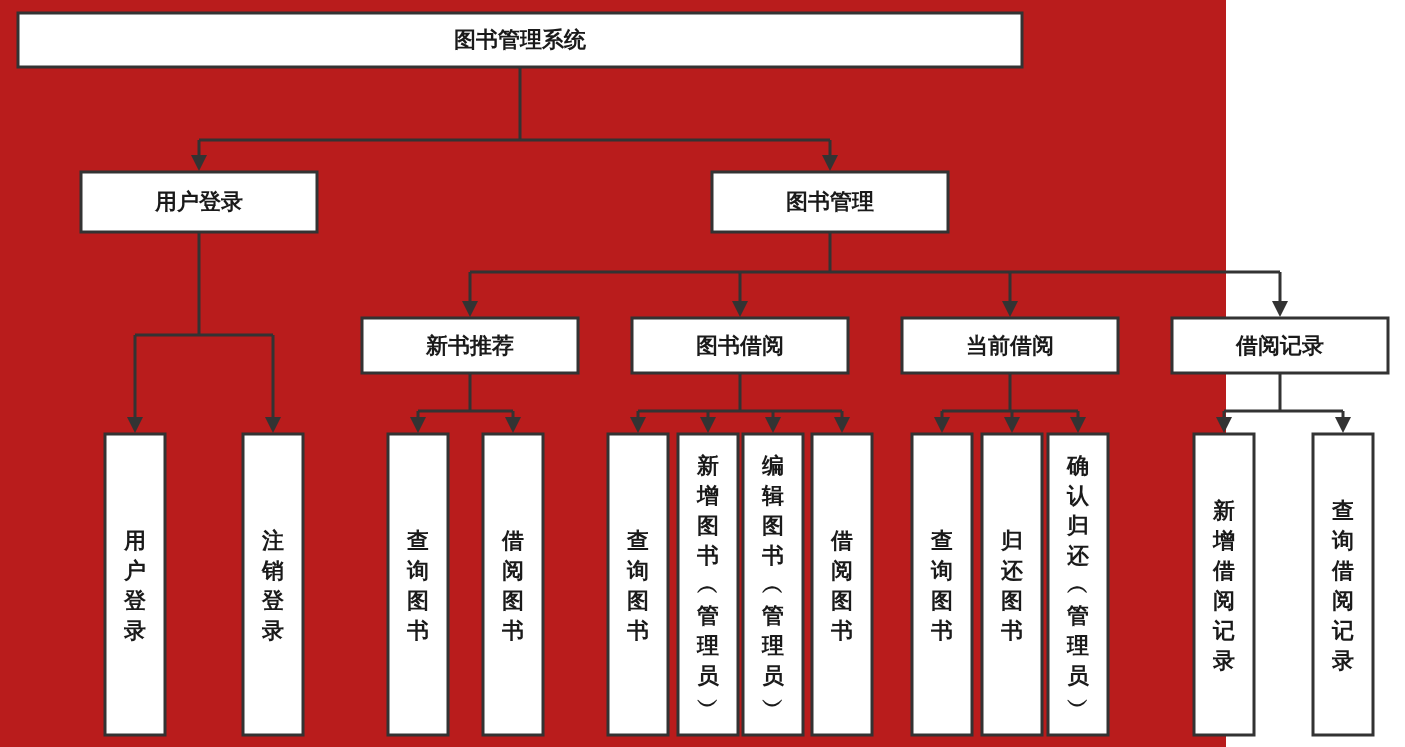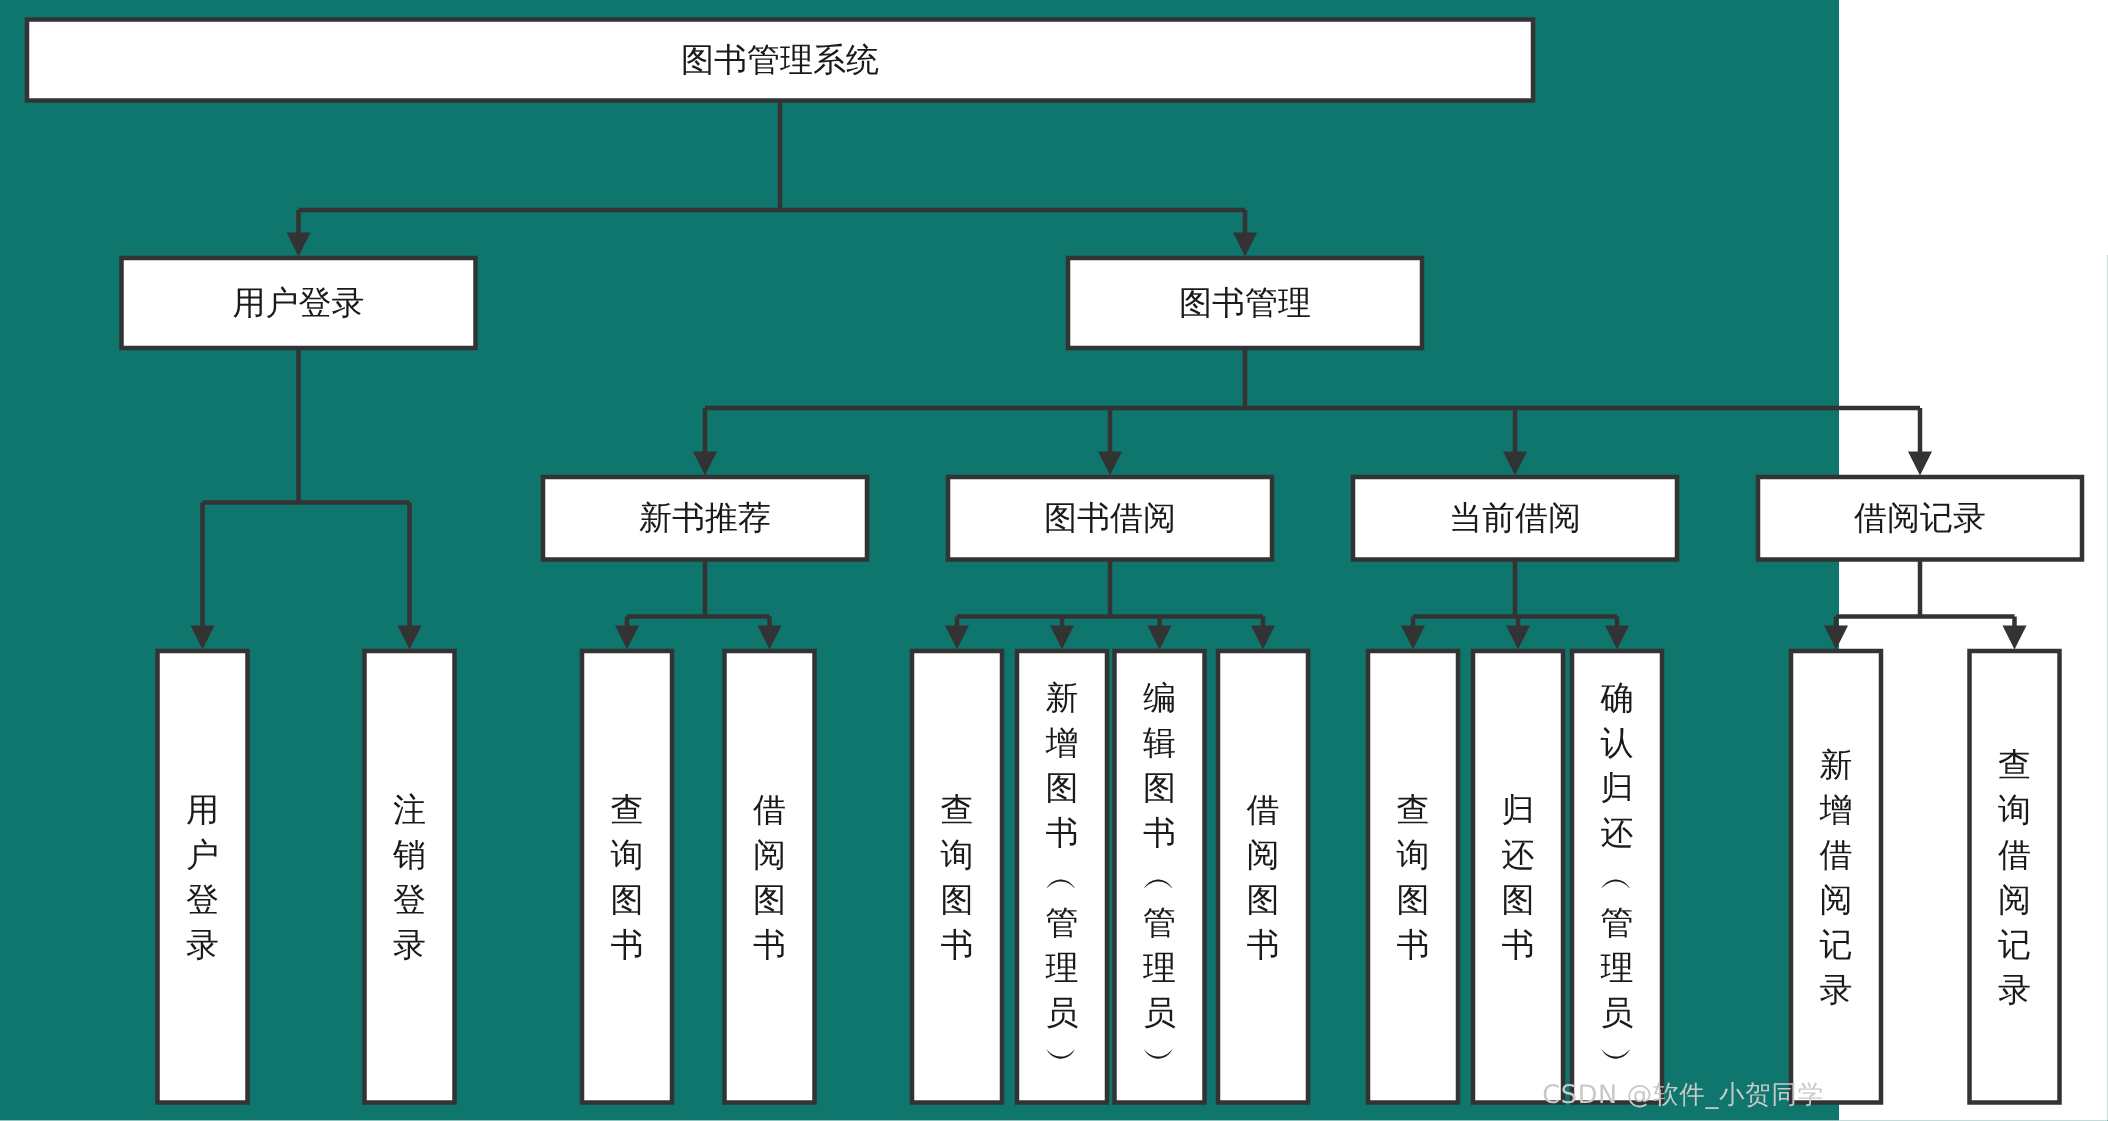--- a/index.html
+++ b/index.html
@@ -10,21 +10,22 @@
   body {
     width: 1405px;
     height: 747px;
     font-family: "DejaVu Sans", "Liberation Sans", sans-serif;
     overflow: hidden;
   }
   #diagram-root {
     position: relative;
     width: 1226px;
     height: 747px;
-    background: #0f766e;
+    background: #b91c1c;
+    font-weight: bold;
   }
   svg#tree-svg {
     position: absolute;
     top: 0;
     left: 0;
     width: 1405px;
     height: 747px;
   }
   .node-box {
     fill: #ffffff;
@@ -253,14 +254,13 @@
       <g>
         <rect x="1313" y="434" width="60" height="301" class="node-box"></rect>
         <text x="1343" y="517.5" class="vert-char">查</text>
         <text x="1343" y="547.5" class="vert-char">询</text>
         <text x="1343" y="577.5" class="vert-char">借</text>
         <text x="1343" y="607.5" class="vert-char">阅</text>
         <text x="1343" y="637.5" class="vert-char">记</text>
         <text x="1343" y="667.5" class="vert-char">录</text>
       </g>
     </svg>
-  <div class="watermark">CSDN @软件_小贺同学</div>
 </div>
 
 </body></html>

